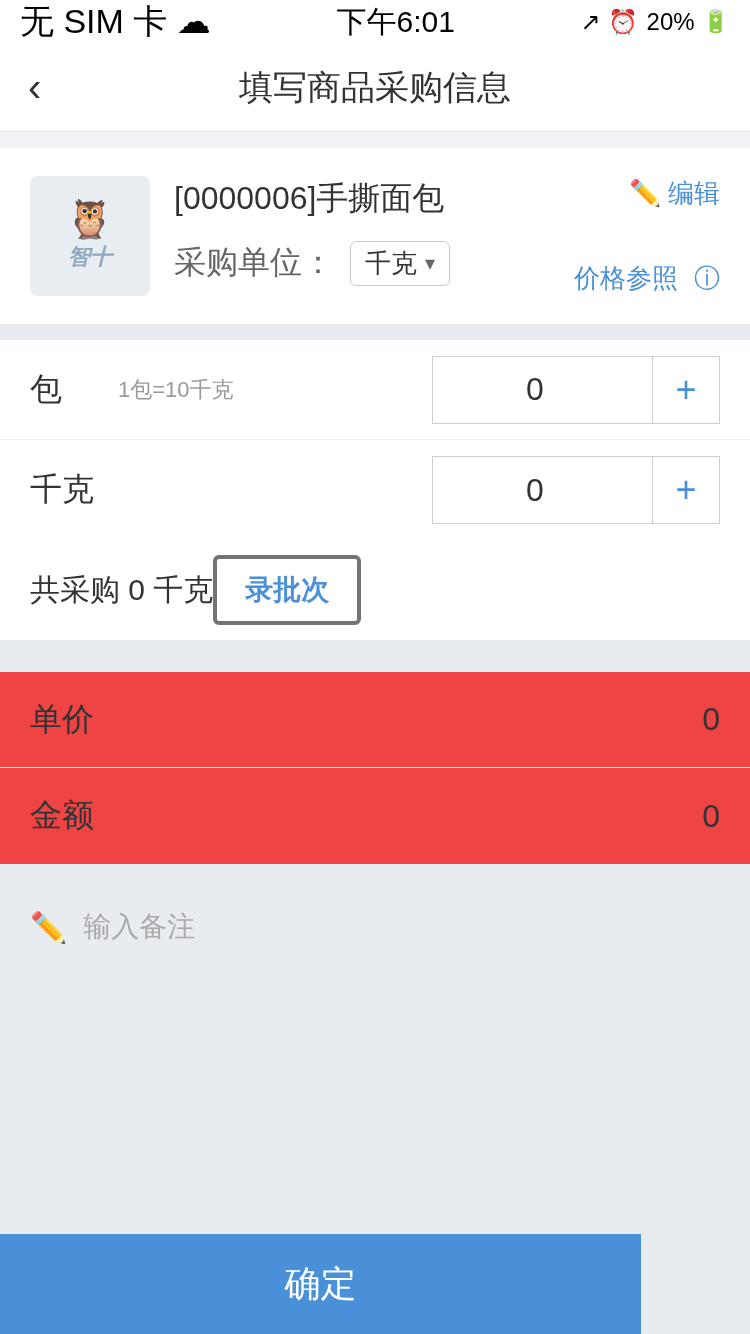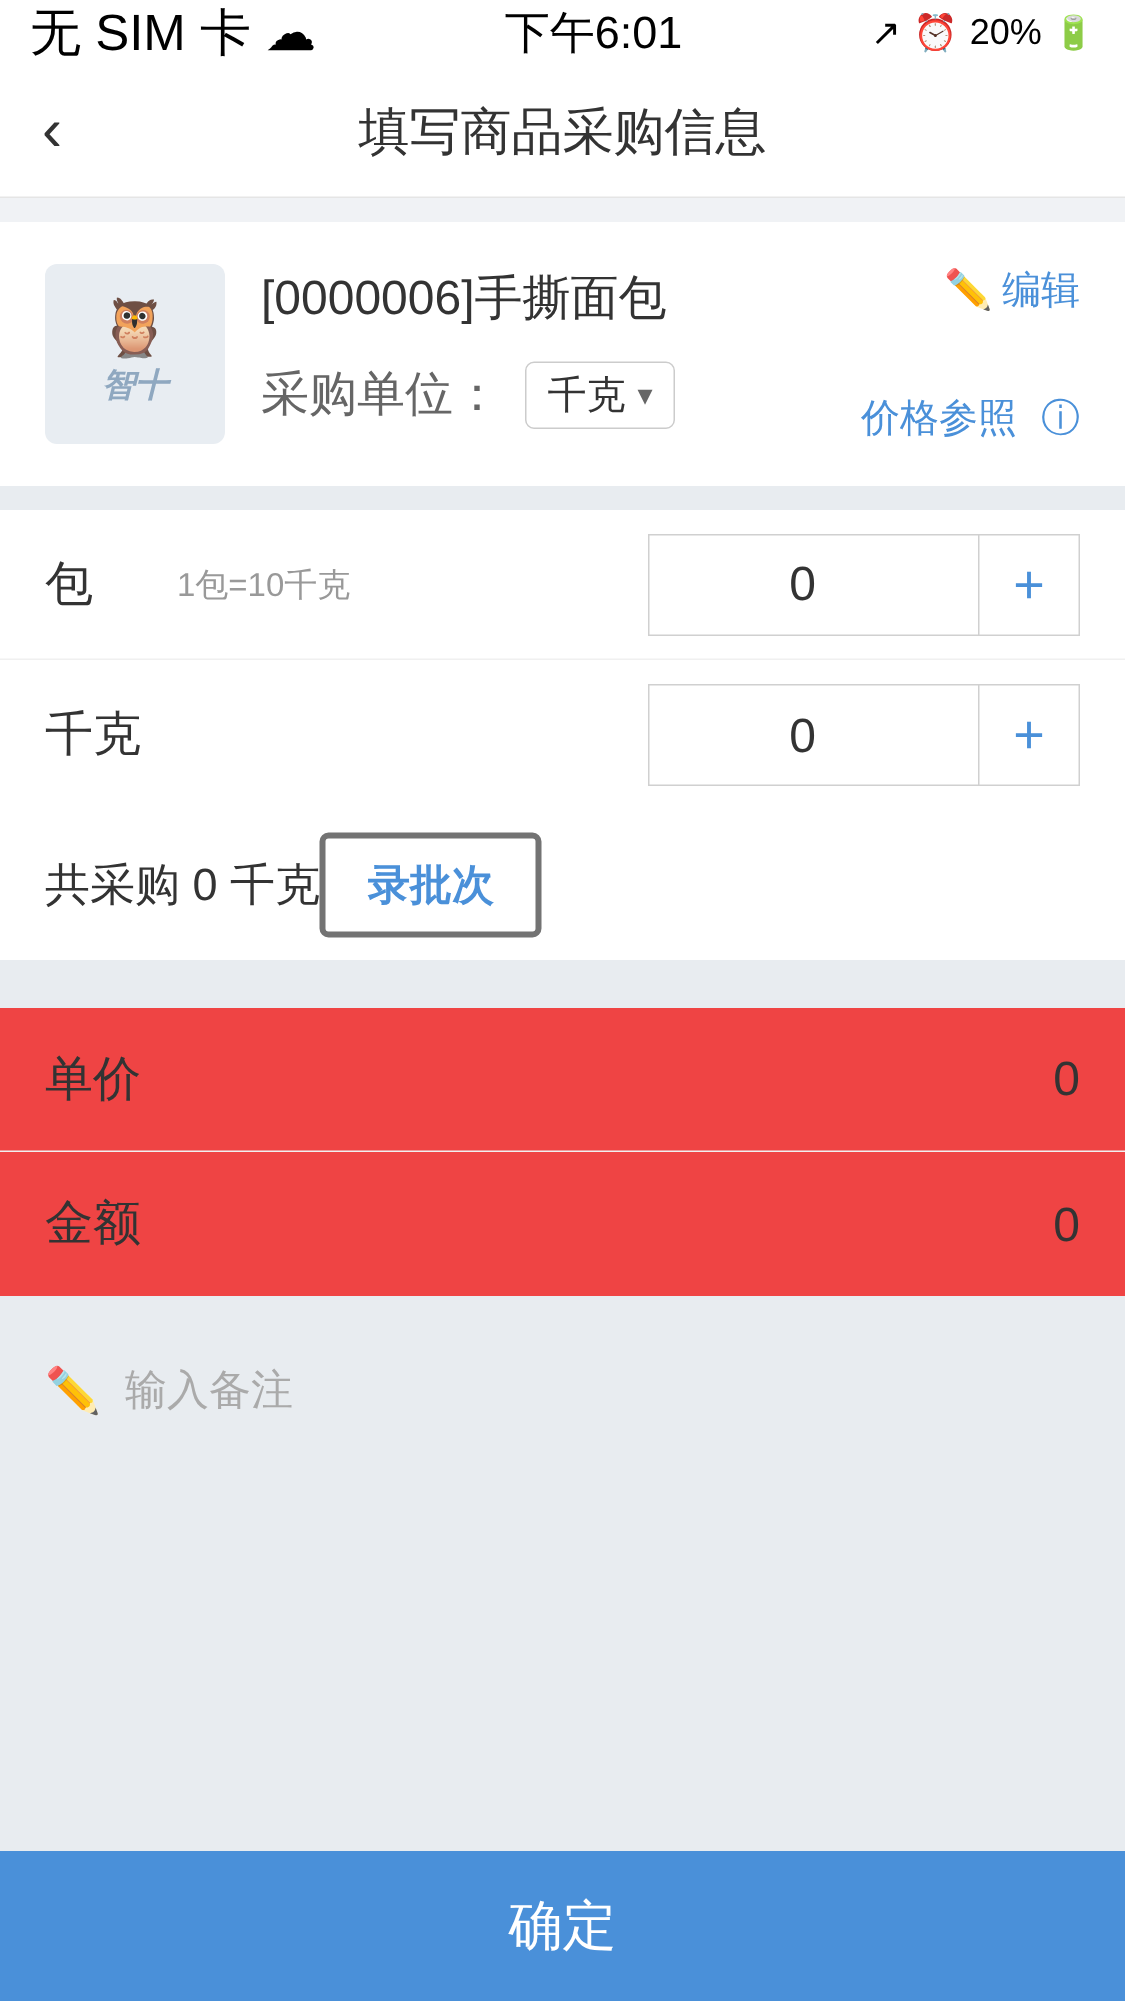--- a/index.html
+++ b/index.html
@@ -301,21 +301,21 @@
       background: #e8ecf0;
       flex: 1;
       min-height: 300px;
     }
 
     
     .confirm-btn-wrap {
       position: fixed;
       bottom: 0;
       left: 0;
-      width: 750px;
+      width: 641px;
       height: 100px;
       background: #4a90d9;
       display: flex;
       align-items: center;
       justify-content: center;
       cursor: pointer;
     }
     .confirm-btn-text {
       font-size: 36px;
       color: #fff;

